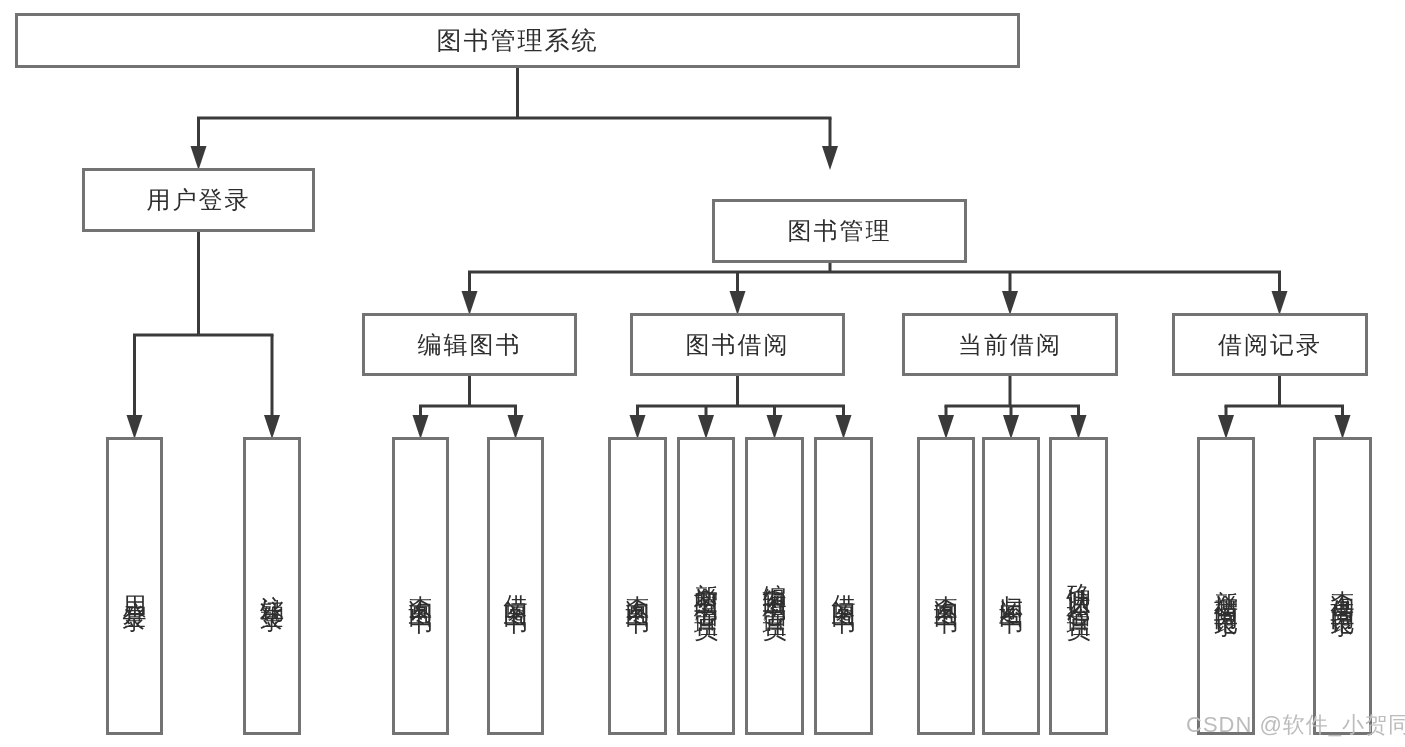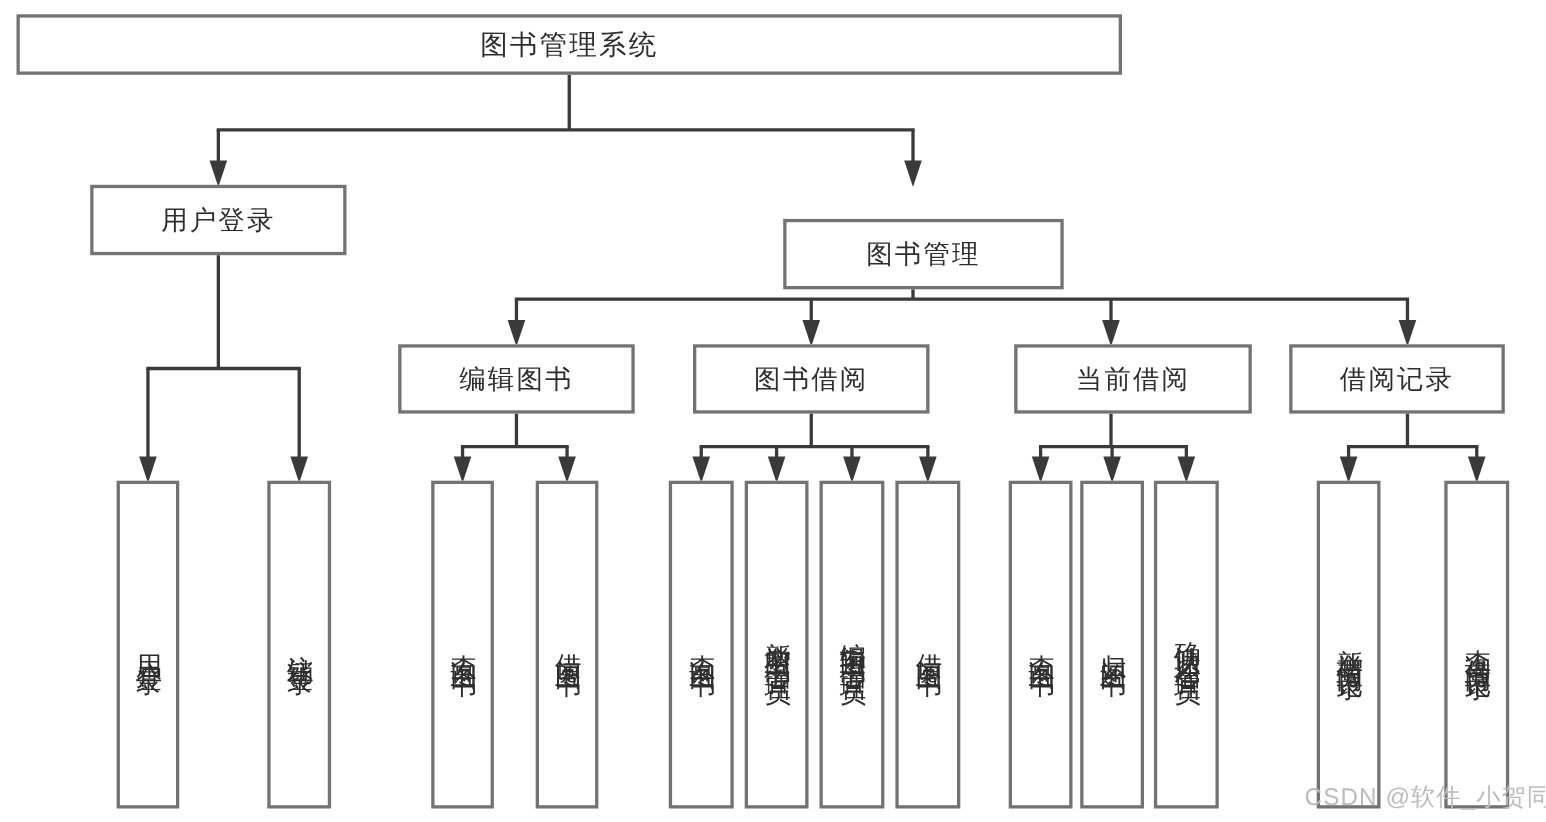--- a/index.html
+++ b/index.html
@@ -117,21 +117,21 @@
       </div>
       <div class="node h" style="left: 712px; top: 168px; width: 255px; height: 64px; margin-top: 31px;">
         <span class="lbl">图书管理</span>
       </div>
       <div class="node h" style="left: 362px; top: 313px; width: 215px; height: 63px;">
         <span class="lbl">编辑图书</span>
       </div>
       <div class="node h" style="left: 630px; top: 313px; width: 215px; height: 63px;">
         <span class="lbl">图书借阅</span>
       </div>
-      <div class="node h" style="left: 902px; top: 313px; width: 216px; height: 63px; margin-left: 20px;">
+      <div class="node h" style="left: 902px; top: 313px; width: 216px; height: 63px;">
         <span class="lbl">当前借阅</span>
       </div>
       <div class="node h" style="left: 1172px; top: 313px; width: 196px; height: 63px;">
         <span class="lbl">借阅记录</span>
       </div>
       <div class="node v" style="left: 106px; top: 437px; width: 57px; height: 298px;">
         <span class="lbl">用户登录</span>
       </div>
       <div class="node v" style="left: 243px; top: 437px; width: 58px; height: 298px;">
         <span class="lbl">注销登录</span>

